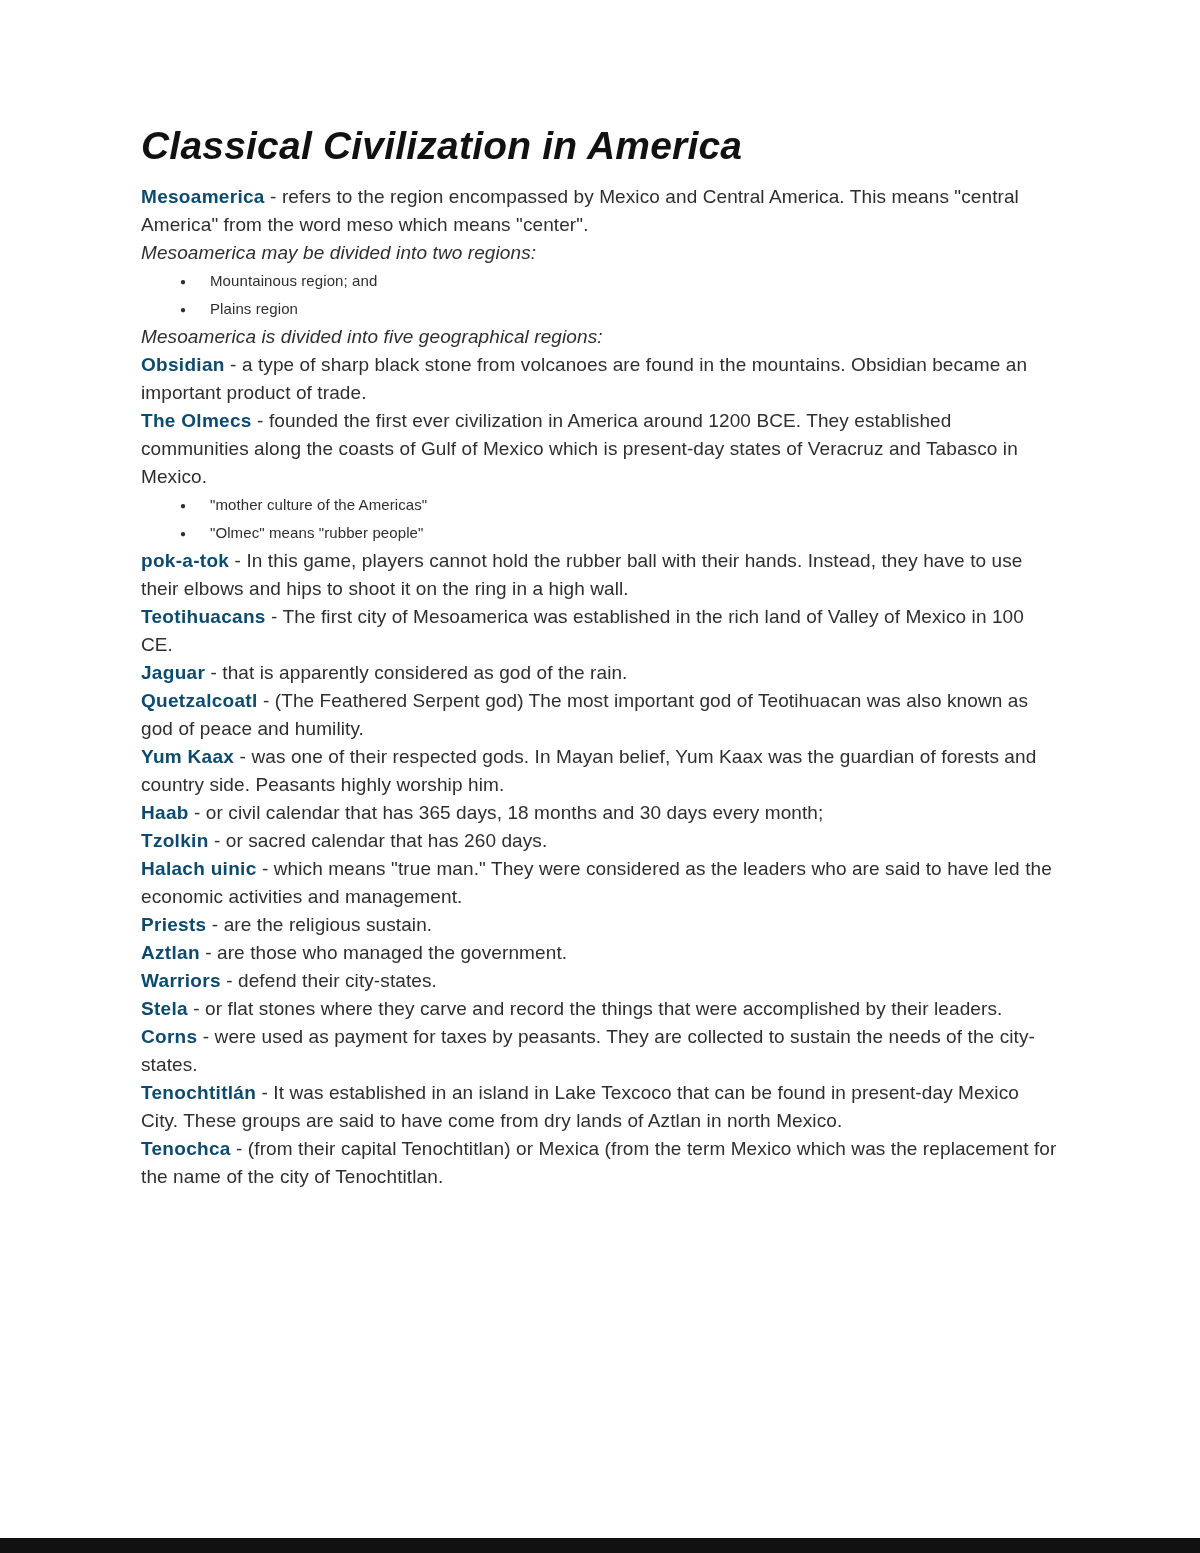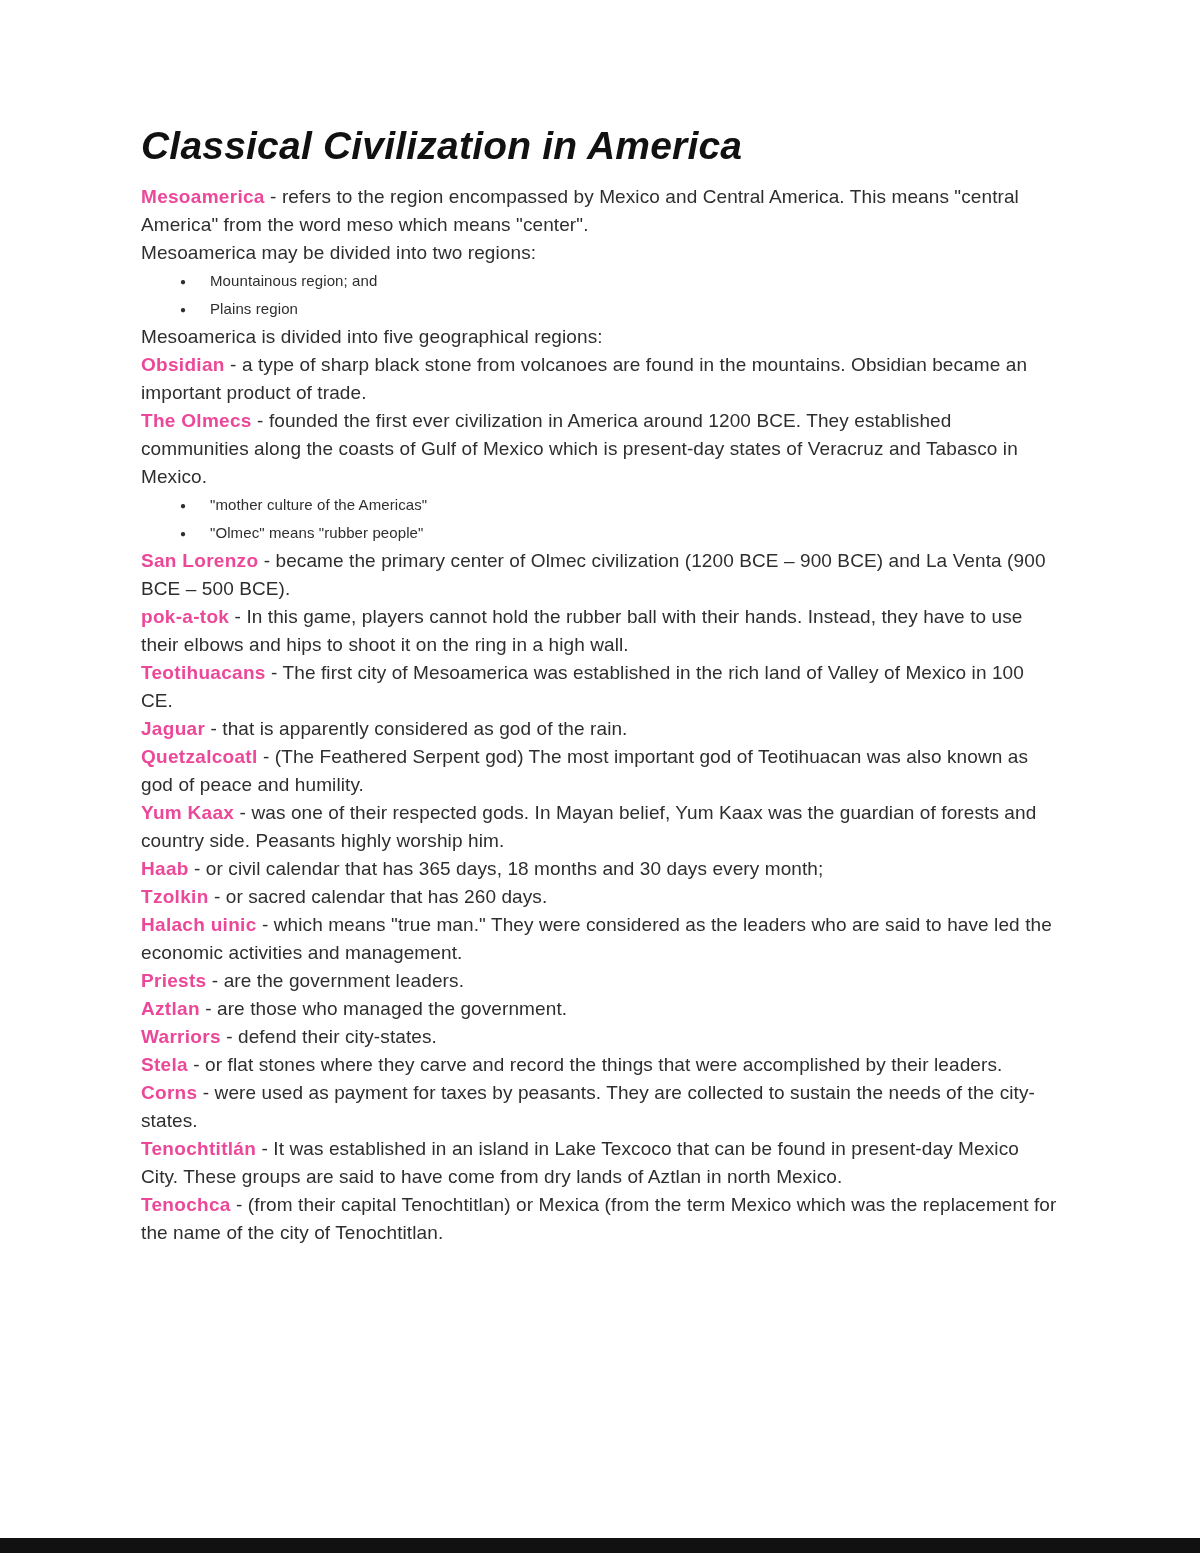--- a/index.html
+++ b/index.html
@@ -28,24 +28,25 @@
     letter-spacing: 0.2px;
   }
   .blocks p {
     margin: 0;
     font-size: 19px;
     line-height: 28px;
     letter-spacing: 0.1px;
   }
   .blocks p strong {
     font-weight: 700;
-    color: #ec4899;
+    color: #0c4a6e;
     letter-spacing: 0.3px;
   }
   .blocks p.italic {
+    font-style: italic;
   }
   .blocks ul {
     margin: 0;
     padding: 0;
     list-style: none;
   }
   .blocks li {
     position: relative;
     margin: 0;
     padding-left: 69px;
@@ -82,30 +83,29 @@
         <li>Mountainous region; and</li>
         <li>Plains region</li>
       </ul>
       <p class="italic">Mesoamerica is divided into five geographical regions:</p>
       <p><strong>Obsidian</strong><span> -  a type of sharp black stone from volcanoes are found in the mountains. Obsidian became an important product of trade.</span></p>
       <p><strong>The Olmecs</strong><span> - founded the first ever civilization in America around 1200 BCE. They established communities along the coasts of Gulf of Mexico which is present-day states of Veracruz and Tabasco in Mexico.</span></p>
       <ul>
         <li>"mother culture of the Americas"</li>
         <li>"Olmec" means "rubber people"</li>
       </ul>
-      <p><strong>San Lorenzo</strong><span> - became the primary center of Olmec civilization (1200 BCE – 900 BCE) and La Venta (900 BCE – 500 BCE).</span></p>
       <p><strong>pok-a-tok</strong><span> - In this game, players cannot hold the rubber ball with their hands. Instead, they have to use their elbows and hips to shoot it on the ring in a high wall.</span></p>
       <p><strong>Teotihuacans</strong><span> - The first city of Mesoamerica was established in the rich land of Valley of Mexico in 100 CE.</span></p>
       <p><strong>Jaguar</strong><span> - that is apparently considered as god of the rain.</span></p>
       <p><strong>Quetzalcoatl</strong><span> - (The Feathered Serpent god) The most important god of Teotihuacan was also known as god of peace and humility.</span></p>
       <p><strong>Yum Kaax</strong><span> - was one of their respected gods. In Mayan belief, Yum Kaax was the guardian of forests and country side. Peasants highly worship him.</span></p>
       <p><strong>Haab</strong><span> - or civil calendar that has 365 days, 18 months and 30 days every month;</span></p>
       <p><strong>Tzolkin</strong><span> - or sacred calendar that has 260 days.</span></p>
       <p><strong>Halach uinic</strong><span> - which means "true man." They were considered as the leaders who are said to have led the economic activities and management.</span></p>
-      <p><strong>Priests</strong><span> - are the government leaders.</span></p>
+      <p><strong>Priests</strong><span> - are the religious sustain.</span></p>
       <p><strong>Aztlan</strong><span> - are those who managed the government.</span></p>
       <p><strong>Warriors</strong><span> - defend their city-states.</span></p>
       <p><strong>Stela</strong><span> - or flat stones where they carve and record the things that were accomplished by their leaders.</span></p>
       <p><strong>Corns</strong><span> - were used as payment for taxes by peasants. They are collected to sustain the needs of the city-states.</span></p>
       <p><strong>Tenochtitlán</strong><span> - It was established in an island in Lake Texcoco that can be found in present-day Mexico City. These groups are said to have come from dry lands of Aztlan in north Mexico.</span></p>
       <p><strong>Tenochca</strong><span> - (from their capital Tenochtitlan) or Mexica (from the term Mexico which was the replacement for the name of the city of Tenochtitlan.</span></p>
     </div>
 </div>
 
 <div class="bottom-bar" style="background: rgb(17, 17, 17);"></div>

